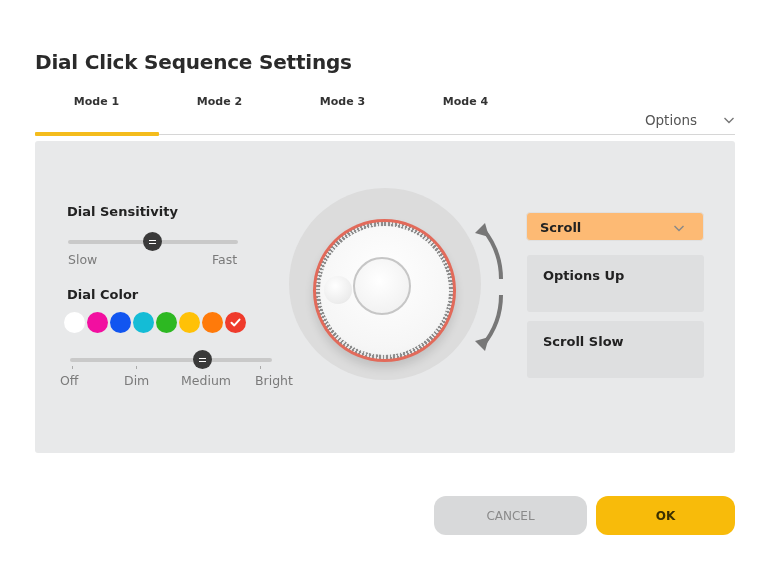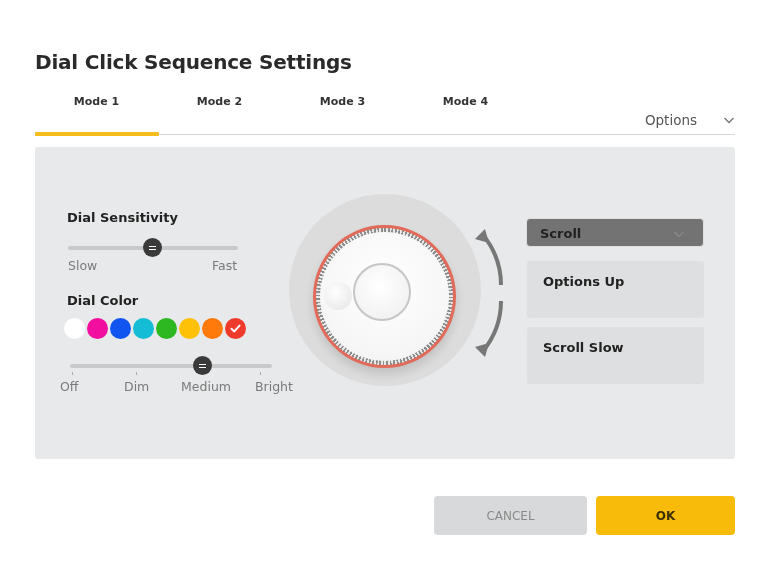--- a/index.html
+++ b/index.html
@@ -11,21 +11,21 @@
   .tabs { position: absolute; left: 35px; top: 88px; width: 700px; height: 47px; border-bottom: 1px solid #d6d6d6; }
   .tab { position: absolute; top: 7px; font-size: 11px; font-weight: bold; color: #333; cursor: pointer; text-align: center; width: 123px; }
   .tab.t1 { left: 0; }
   .tab.t2 { left: 123px; }
   .tab.t3 { left: 246px; }
   .tab.t4 { left: 369px; }
   .tab-underline { position: absolute; left: 0; bottom: -2px; width: 124px; height: 4px; background: #f4bc1c; border-radius: 1px; }
   .options { position: absolute; right: 0; top: 24px; font-size: 13.5px; color: #555; display: flex; align-items: center; cursor: pointer; }
   .options .chev { margin-left: 26px; width: 12px; height: 12px; }
 
-  .panel { position: absolute; left: 35px; top: 147px; width: 700px; height: 312px; background: #e8e9ea; border-radius: 3px; }
+  .panel { position: absolute; left: 35px; top: 141px; width: 700px; height: 312px; background: #e8e9ea; border-radius: 3px; }
 
   .label { position: absolute; font-size: 13px; font-weight: bold; color: #222; }
   .small { position: absolute; font-size: 12.5px; color: #7a7a7a; }
 
   .track { position: absolute; height: 4px; background: #c9c9c9; border-radius: 2px; }
   .thumb { position: absolute; width: 19px; height: 19px; border-radius: 50%; background: #3a3a3a; cursor: pointer; }
   .thumb::before, .thumb::after { content: ""; position: absolute; left: 6px; width: 7px; height: 1.5px; background: #fff; }
   .thumb::before { top: 7.5px; }
   .thumb::after { top: 10.5px; }
 
@@ -38,28 +38,28 @@
   .dial-wrap { position: absolute; left: 254px; top: 47px; width: 167px; height: 192px; }
   .dial-outer { position: absolute; left: 0; top: 0; width: 167px; height: 192px; border-radius: 50%; background: #dcdcdc; }
   .dial-ring { position: absolute; left: 24px; top: 31px; width: 143px; height: 143px; border-radius: 50%; background: #e26a5a; box-shadow: 0 6px 10px rgba(0,0,0,0.12); }
   .dial-knurl { position: absolute; left: 27px; top: 34px; width: 137px; height: 137px; border-radius: 50%; background: repeating-conic-gradient(#8d8d8d 0deg 1.5deg, #e8e8e8 1.5deg 3deg); }
   .dial-face { position: absolute; left: 31px; top: 38px; width: 129px; height: 129px; border-radius: 50%; background: radial-gradient(circle at 50% 40%, #ffffff 0%, #f6f6f6 70%, #ececec 100%); }
   .dial-center { position: absolute; left: 64px; top: 69px; width: 58px; height: 58px; border-radius: 50%; border: 2px solid #c6c6c6; background: radial-gradient(circle at 45% 40%, #ffffff 0%, #f1f1f1 80%, #e6e6e6 100%); }
   .dial-dimple { position: absolute; left: 35px; top: 88px; width: 28px; height: 28px; border-radius: 50%; background: radial-gradient(circle at 40% 35%, #ffffff 0%, #ececec 70%, #e0e0e0 100%); }
 
   .arrows { position: absolute; left: 436px; top: 80px; width: 36px; height: 132px; }
 
-  .select { position: absolute; left: 491px; top: 71px; width: 178px; height: 29px; background: #737373; border-radius: 4px; border: 1px solid #e0e0e0; cursor: pointer; }
+  .select { position: absolute; left: 491px; top: 71px; width: 178px; height: 29px; background: #fdba74; border-radius: 4px; border: 1px solid #e0e0e0; cursor: pointer; }
   .select .val { position: absolute; left: 13px; top: 7px; font-size: 13px; font-weight: bold; color: #222; }
   .select .chev { position: absolute; right: 18px; top: 9px; }
 
   .action-box { position: absolute; left: 492px; width: 177px; height: 57px; background: #dedfe0; border-radius: 3px; cursor: pointer; }
   .action-box span { position: absolute; left: 16px; top: 13px; font-size: 13px; font-weight: bold; color: #222; }
 
-  .btn { position: absolute; top: 496px; height: 39px; border-radius: 4px; display: flex; align-items: center; justify-content: center; font-size: 12px; cursor: pointer; }
+  .btn { position: absolute; top: 496px; height: 39px; border-radius: 12px; display: flex; align-items: center; justify-content: center; font-size: 12px; cursor: pointer; }
   .btn-cancel { left: 434px; width: 153px; background: #d8d9da; color: #8a8a8a; }
   .btn-ok { left: 596px; width: 139px; background: #f8bb0a; color: #3b3000; font-weight: bold; }
 </style>
 </head>
 <body>
 
 <div class="title">Dial Click Sequence Settings</div>
 
 <div class="tabs">
   <div class="tab t1">Mode 1</div>

